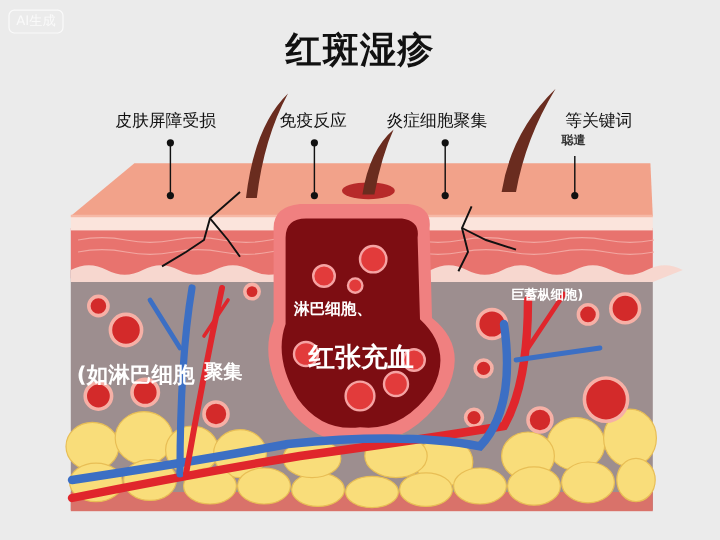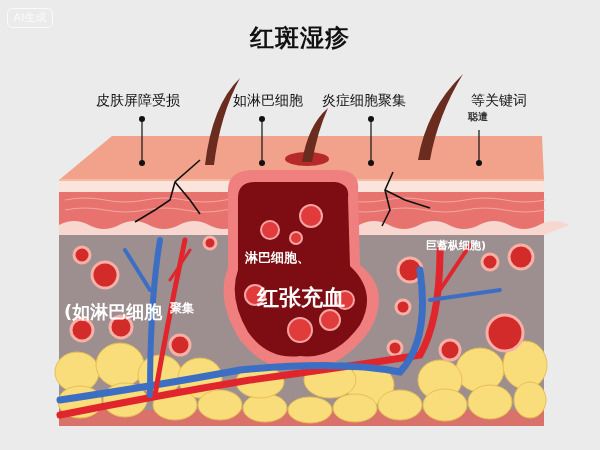--- a/index.html
+++ b/index.html
@@ -1,18 +1,18 @@
 <!DOCTYPE html>
 <html><head>
   <meta charset="utf-8">
   <style>
     html, body { margin: 0; padding: 0; }
     body { width: 600px; height: 450px; background: #ebebeb; position: relative; overflow: hidden; font-family: "DejaVu Sans", sans-serif; }
     .badge { position: absolute; left: 7px; top: 8px; width: 44px; height: 18px; border: 1.5px solid #fafafa; border-radius: 5px; color: #fafafa; font-size: 11px; line-height: 18px; text-align: center; }
-    .title { position: absolute; left: 0; width: 600px; top: 22px; text-align: center; font-size: 24px; font-weight: bold; color: #111; letter-spacing: 1px; }
+    .title { position: absolute; left: 0; width: 600px; top: 22px; text-align: center; font-size: 30px; font-weight: bold; color: #111; letter-spacing: 1px; }
     .lbl { position: absolute; font-size: 14px; font-weight: normal; color: #111; white-space: nowrap; }
     .lbl2 { position: absolute; font-size: 10px; font-weight: bold; color: #333; }
     .white { position: absolute; color: #fff; font-weight: bold; white-space: nowrap; }
     svg { position: absolute; left: 0; top: 0; }
   </style>
 </head>
 <body>
 
 <svg width="600" height="450" viewBox="0 0 600 450">
 
@@ -124,22 +124,22 @@
       <circle cx="262" cy="163" r="3"></circle>
       <circle cx="371" cy="163" r="3"></circle>
       <circle cx="479" cy="163" r="3"></circle>
   </g>
 </svg>
 
 <div class="badge">AI生成</div>
 <div class="title">红斑湿疹</div>
 
 <div class="lbl" style="left:96px;top:92px;">皮肤屏障受损</div>
-<div class="lbl" style="left:233px;top:92px;">如淋巴细胞</div>
+<div class="lbl" style="left:233px;top:92px;">免疫反应</div>
 <div class="lbl" style="left:322px;top:92px;">炎症细胞聚集</div>
 <div class="lbl" style="left:452px;top:92px;margin-left:19px;">等关键词</div>
 <div class="lbl2" style="left:468px;top:110px;">聪遣</div>
 
 <div class="white" style="left:245px;top:249px;font-size:13px;">淋巴细胞、</div>
 <div class="white" style="left:257px;top:283px;font-size:22px;">红张充血</div>
 <div class="white" style="left:382px;top:238px;font-size:11px;padding-left:44px;">巨蓄枞细胞)</div>
 <div class="white" style="left:64px;top:300px;font-size:18px;">(如淋巴细胞</div>
-<div class="white" style="left:170px;top:300px;font-size:12px;">聚集</div>
+<div class="white" style="left:170px;top:300px;font-size:16px;">聚集</div>
 
 </body></html>

